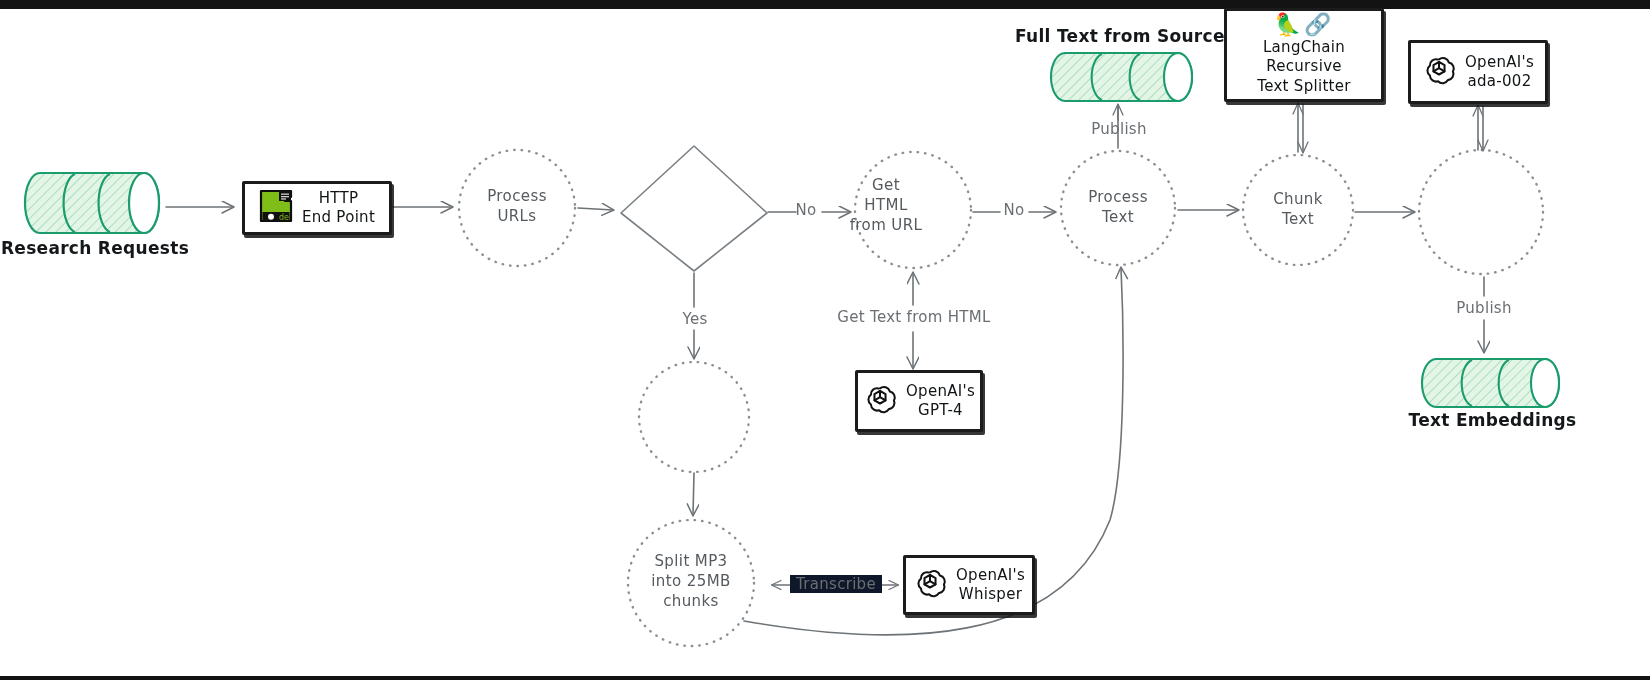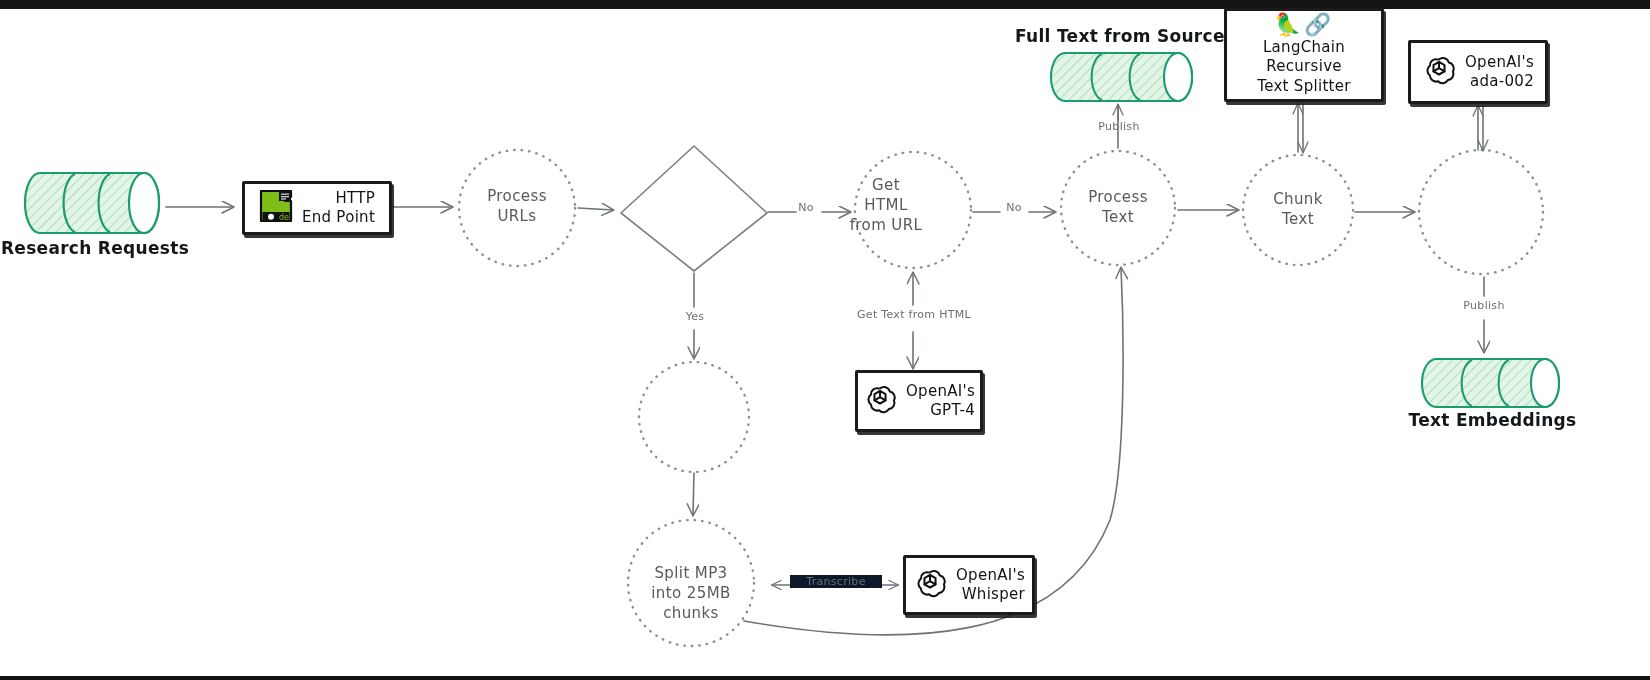--- a/index.html
+++ b/index.html
@@ -43,21 +43,21 @@
     font-size: 15px;
     line-height: 1.32;
     letter-spacing: 0.4px;
     white-space: pre-line;
     pointer-events: none;
   }
   .edge-label {
     position: absolute;
     text-align: center;
     color: #6a6f73;
-    font-size: 11px;
+    font-size: 15px;
     letter-spacing: 0.3px;
     white-space: nowrap;
   }
   .store-label {
     position: absolute;
     text-align: center;
     color: #15181b;
     font-size: 17px;
     font-weight: 700;
     letter-spacing: 0.3px;
@@ -79,21 +79,21 @@
     align-items: center;
     gap: 9px;
     padding: 0 8px;
   }
   .service-text {
     color: #111416;
     font-size: 15px;
     line-height: 1.3;
     letter-spacing: 0.3px;
     white-space: pre-line;
-    text-align: right;
+    text-align: center;
   }
   .service-stack {
     display: flex;
     flex-direction: column;
     align-items: center;
     gap: 2px;
     padding: 4px 6px;
   }
   .service-stack .service-text { text-align: center; }
   .emoji-row { font-size: 22px; line-height: 1; letter-spacing: 2px; }
@@ -211,21 +211,21 @@
 
   <div class="node-label" style="left:457px; top:187px; width:120px;">Process
 URLs</div>
   <div class="node-label" style="left:826px; top:176px; width:120px;">Get
 HTML
 from URL</div>
   <div class="node-label" style="left:1058px; top:188px; width:120px;">Process
 Text</div>
   <div class="node-label" style="left:1243px; top:190px; width:110px;">Chunk
 Text</div>
-  <div class="node-label" style="left:631px; top:552px; width:120px;margin-top:12px;">Split MP3
+  <div class="node-label" style="left:631px; top:552px; width:120px;">Split MP3
 into 25MB
 chunks</div>
 
 
   <div class="edge-label" style="left:786px; top:201px; width:40px;">No</div>
   <div class="edge-label" style="left:994px; top:201px; width:40px;">No</div>
   <div class="edge-label" style="left:674px; top:310px; width:42px;">Yes</div>
   <div class="edge-label" style="left:822px; top:308px; width:184px;">Get Text from HTML</div>
   <div class="edge-label" style="left:790px; top:575px; width:92px; background:#0f172a;">Transcribe</div>
   <div class="edge-label" style="left:1086px; top:120px; width:66px;">Publish</div>

